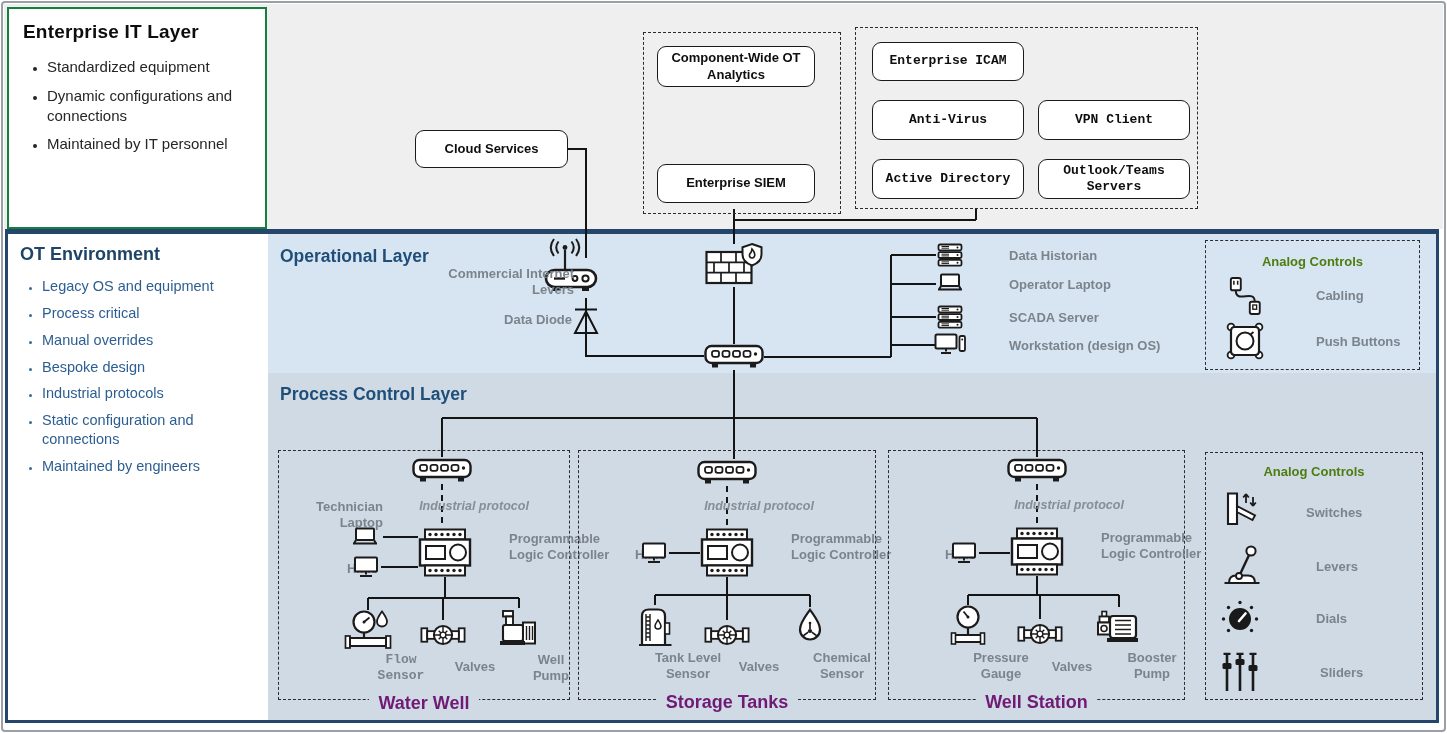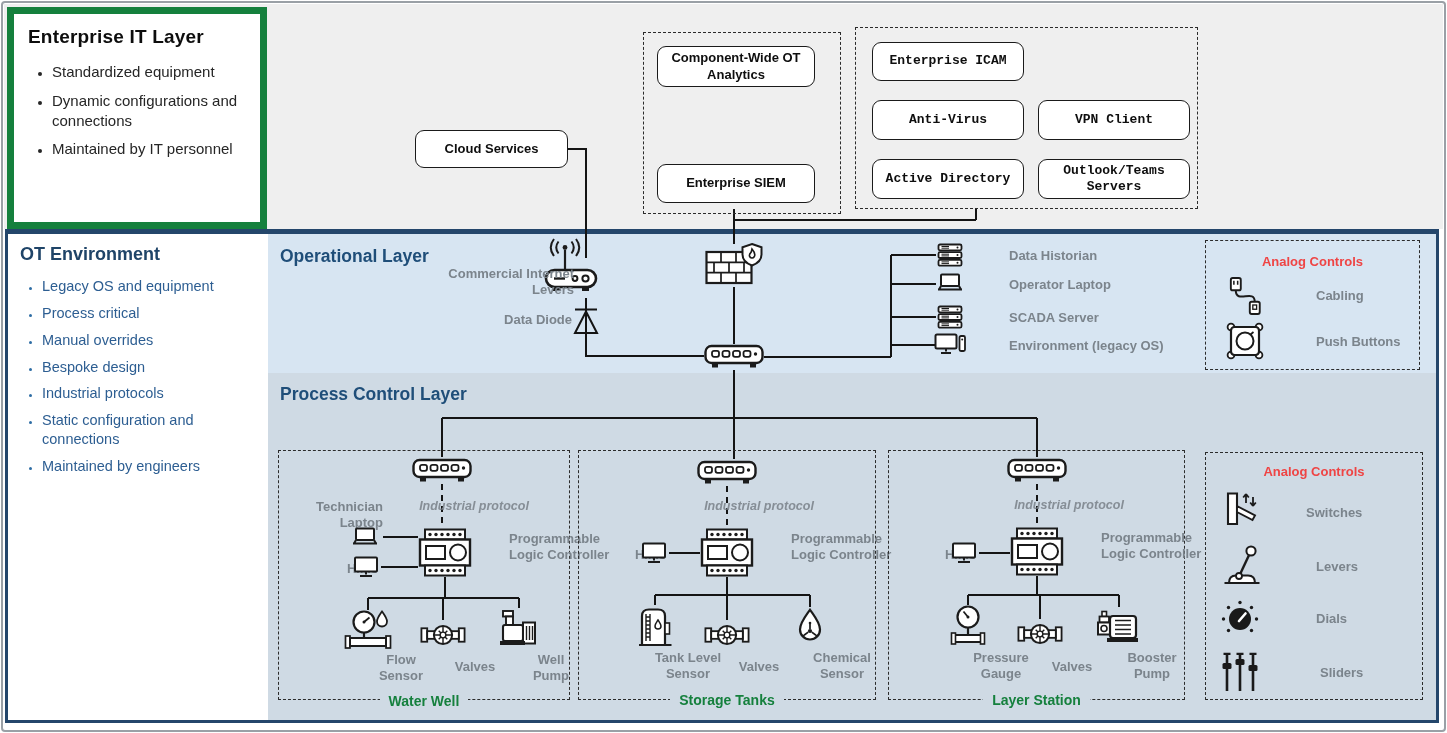--- a/index.html
+++ b/index.html
@@ -5,44 +5,44 @@
   html,body{margin:0;padding:0;background:#fff;font-family:"Liberation Sans",sans-serif;}
   #canvas{position:relative;width:1447px;height:733px;background:#fff;overflow:hidden;}
   .abs{position:absolute;}
   .frame{position:absolute;inset:1px;border:2px solid #9aa0a6;border-radius:4px;}
   .itband{position:absolute;left:4px;top:4px;width:1439px;height:225px;background:#efefef;}
   .otframe{position:absolute;left:5px;top:229px;width:1434px;height:494px;border:3px solid #24466b;border-top-width:5px;background:transparent;box-sizing:border-box;}
   .leftpanel{position:absolute;left:8px;top:234px;width:260px;height:489px;background:#ffffff;}
   .opband{position:absolute;left:268px;top:234px;width:1171px;height:139px;background:#d7e5f2;}
   .pcband{position:absolute;left:268px;top:373px;width:1171px;height:347px;background:#cfdae4;}
 
-  .itpanel{position:absolute;left:7px;top:7px;width:260px;height:222px;background:#fff;border:7px solid #15803d;box-sizing:border-box;padding:12px 14px;}
+  .itpanel{position:absolute;left:7px;top:7px;width:260px;height:222px;background:#fff;border:2px solid #15803d;box-sizing:border-box;padding:12px 14px;}
   .it-title{font-size:19px;font-weight:bold;color:#0d0d0d;letter-spacing:.2px;}
   .it-bullets{margin:14px 0 0 0;padding-left:24px;width:218px;}
   .it-bullets li{font-size:15px;color:#262626;margin-bottom:9px;line-height:1.32;}
   .it-bullets li::marker{color:#262626;font-size:12px;}
 
   .node{position:absolute;display:flex;align-items:center;justify-content:center;text-align:center;
         background:#fff;border:1.6px solid #1a1a1a;border-radius:9px;font-size:13px;font-weight:bold;
         color:#0e0e0e;line-height:1.25;padding:2px 6px;box-sizing:border-box;}
   .dashedbox{position:absolute;border:1.6px dashed #2b2b2b;box-sizing:border-box;}
 
   .layer-title{position:absolute;font-size:17.5px;font-weight:bold;color:#1f4e79;}
   .ot-title{font-size:18px;font-weight:bold;color:#1f4468;}
   .ot-bullets{margin:12px 0 0 0;padding-left:22px;width:232px;}
   .ot-bullets li{font-size:14.5px;color:#2d5e92;margin-bottom:8px;line-height:1.3;}
   .ot-bullets li::marker{color:#2e6da4;font-size:11px;}
 
   .glabel{position:absolute;color:#7b848c;font-weight:600;font-size:13px;line-height:1.2;padding-left:32px;}
   .center{text-align:center;}
   .right{text-align:right;}
   .protocol{font-style:italic;color:#868e96;font-size:12.5px;}
-  .analog-title{color:#ef4444;font-weight:bold;font-size:13px;text-align:center;}
+  .analog-title{color:#4d7c0f;font-weight:bold;font-size:13px;text-align:center;}
   .section-name-wrap{position:absolute;display:flex;justify-content:center;}
-  .section-name{font-size:14px;font-weight:bold;color:#15803d;background:#cfdae4;padding:0 9px;line-height:1.2;}
+  .section-name{font-size:18px;font-weight:bold;color:#701a75;background:#cfdae4;padding:0 9px;line-height:1.2;}
 
   svg.icon{position:absolute;overflow:visible;}
   .lines{position:absolute;left:0;top:0;pointer-events:none;}
 </style>
 </head>
 <body>
 
 <svg width="0" height="0" style="position:absolute" aria-hidden="true">
   <defs>
     <g id="sym-netswitch">
@@ -310,21 +310,21 @@
       <use href="#sym-laptop"></use>
     </svg>
   <div class="glabel" style="left:977px;top:277px;">Operator Laptop</div>
   <svg class="icon" style="left:937px;top:305px;" width="26" height="24" viewBox="0 0 26 24">
       <use href="#sym-server"></use>
     </svg>
   <div class="glabel" style="left:977px;top:310px;">SCADA Server</div>
   <svg class="icon" style="left:934px;top:333px;" width="32" height="24" viewBox="0 0 32 24">
       <use href="#sym-workstation"></use>
     </svg>
-  <div class="glabel" style="left:977px;top:338px;">Environment (legacy OS)</div>
+  <div class="glabel" style="left:977px;top:338px;">Workstation (design OS)</div>
 
   <div class="dashedbox" style="left:1205px;top:240px;width:215px;height:130px;">
     <div class="abs analog-title" style="left:0;top:13px;width:100%;">Analog Controls</div>
     <svg class="icon" style="left:22px;top:34px;" width="36" height="42" viewBox="0 0 38 42">
         <use href="#sym-cable"></use>
       </svg>
     <div class="glabel" style="left:78px;top:47px;">Cabling</div>
     <svg class="icon" style="left:19px;top:80px;" width="40" height="40" viewBox="0 0 40 40">
         <use href="#sym-pushbtn"></use>
       </svg>
@@ -352,21 +352,21 @@
   <div class="glabel" style="left:477px;top:531px;width:112px;">Programmable Logic Controller</div>
   <svg class="icon" style="left:344px;top:610px;" width="48" height="40" viewBox="0 0 48 40">
       <use href="#sym-flow"></use>
     </svg>
   <svg class="icon" style="left:420px;top:621px;" width="46" height="28" viewBox="0 0 48 28">
       <use href="#sym-valve"></use>
     </svg>
   <svg class="icon" style="left:498px;top:609px;" width="42" height="40" viewBox="0 0 42 40">
       <use href="#sym-wellpump"></use>
     </svg>
-  <div class="glabel center" style="left:335px;top:652px;width:68px;">Flow Sensor</div>
+  <div class="glabel center" style="left:335px;top:652px;width:68px;font-family:Liberation Mono, monospace;">Flow Sensor</div>
   <div class="glabel center" style="left:410px;top:659px;width:66px;">Valves</div>
   <div class="glabel center" style="left:486px;top:652px;width:66px;">Well Pump</div>
   <div class="section-name-wrap" style="left:278px;top:693px;width:292px;">
     <span class="section-name">Water Well</span>
   </div>
 
   <div class="dashedbox" style="left:578px;top:450px;width:298px;height:250px;"></div>
   <svg class="icon" style="left:697px;top:460px;" width="60" height="26" viewBox="0 0 60 26">
       <use href="#sym-netswitch"></use>
     </svg>
@@ -414,21 +414,21 @@
   <svg class="icon" style="left:1017px;top:620px;" width="46" height="28" viewBox="0 0 48 28">
       <use href="#sym-valve"></use>
     </svg>
   <svg class="icon" style="left:1096px;top:608px;" width="46" height="38" viewBox="0 0 46 38">
       <use href="#sym-booster"></use>
     </svg>
   <div class="glabel center" style="left:931px;top:650px;width:76px;">Pressure Gauge</div>
   <div class="glabel center" style="left:1007px;top:659px;width:66px;">Valves</div>
   <div class="glabel center" style="left:1083px;top:650px;width:74px;">Booster Pump</div>
   <div class="section-name-wrap" style="left:888px;top:692px;width:297px;">
-    <span class="section-name">Layer Station</span>
+    <span class="section-name">Well Station</span>
   </div>
 
   <div class="dashedbox" style="left:1205px;top:452px;width:218px;height:248px;">
     <div class="abs analog-title" style="left:0;top:11px;width:100%;">Analog Controls</div>
     <svg class="icon" style="left:17px;top:38px;" width="38" height="42" viewBox="0 0 38 42">
         <use href="#sym-toggle"></use>
       </svg>
     <div class="glabel" style="left:68px;top:52px;">Switches</div>
     <svg class="icon" style="left:15px;top:91px;" width="42" height="42" viewBox="0 0 42 42">
         <use href="#sym-lever"></use>

